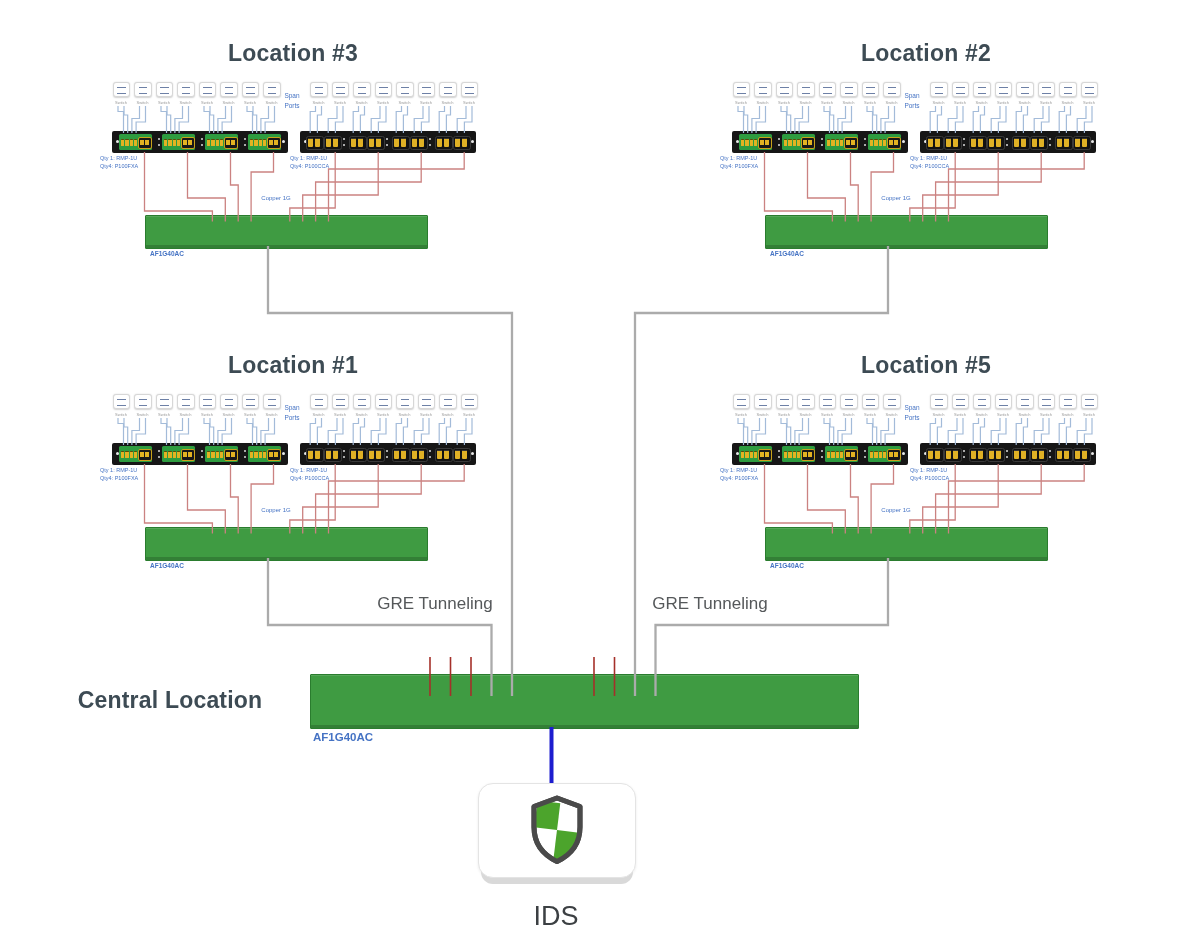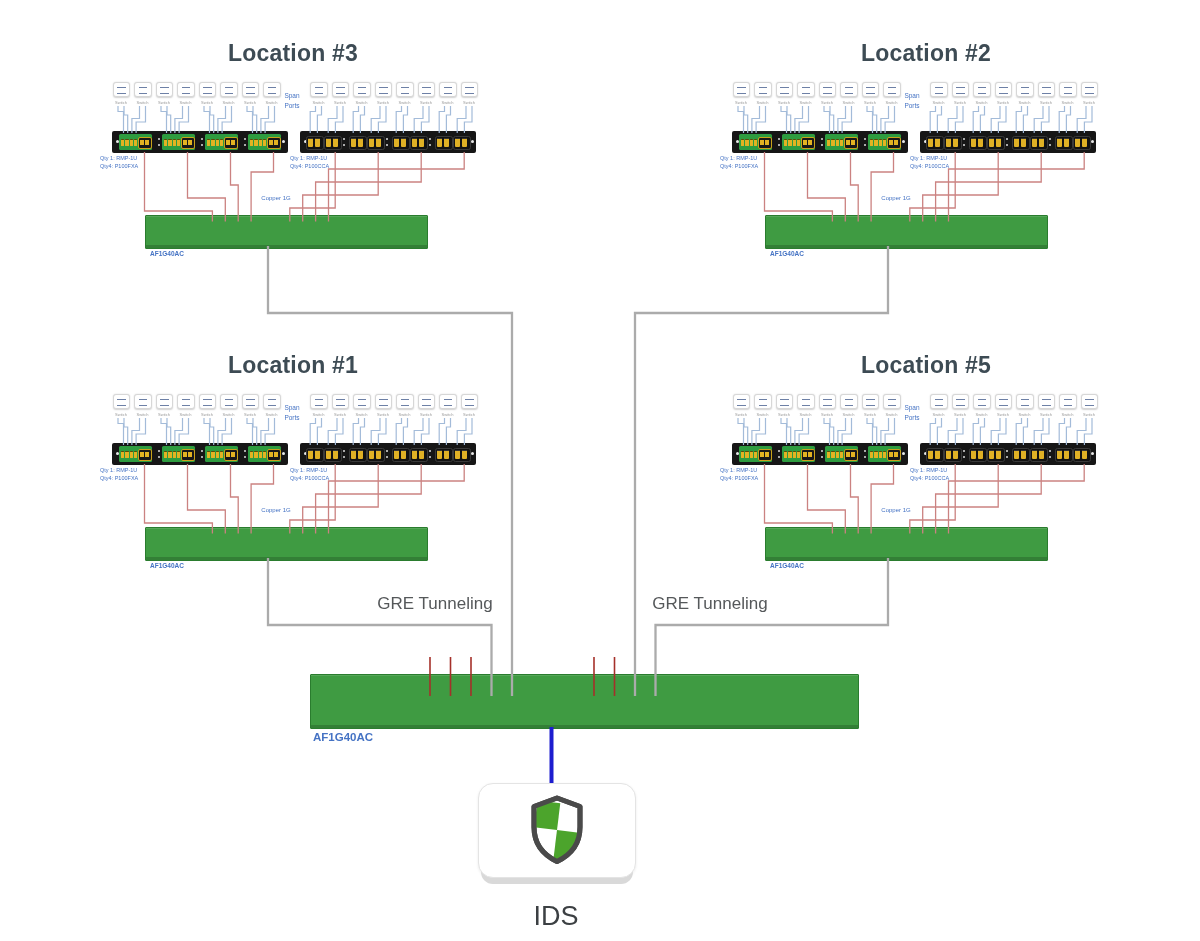--- a/index.html
+++ b/index.html
@@ -1093,20 +1093,21 @@
         <div class="abs sfp" style="left: 1005.4px; top: 546px; width: 9.6px; height: 8.6px;"></div>
         <div class="abs sfp" style="left: 1016.7px; top: 534px; width: 9.6px; height: 8.6px;"></div>
         <div class="abs sfp" style="left: 1016.7px; top: 546px; width: 9.6px; height: 8.6px;"></div>
         <div class="abs sfp" style="left: 1028px; top: 534px; width: 9.6px; height: 8.6px;"></div>
         <div class="abs sfp" style="left: 1028px; top: 546px; width: 9.6px; height: 8.6px;"></div>
         <div class="abs sfp-strip" style="left: 971.5px; top: 543.6px; width: 67px; height: 2.6px;"></div>
         <div class="abs model-loc" style="left: 770px; top: 562px; width: 80px;">AF1G40AC</div>
       </div>
     </div>
 
+  <div class="abs title" style="left:60px;top:687px;width:220px;z-index:4;">Central Location</div>
   <div class="abs model-central" style="left:313px;top:731px;z-index:4;">AF1G40AC</div>
 
   <div class="abs gre" style="left:365px;top:594px;width:140px;">GRE Tunneling</div>
   <div class="abs gre" style="left:640px;top:594px;width:140px;">GRE Tunneling</div>
 
   <div class="abs ids-box">
     <svg width="64" height="72" viewBox="0 0 64 72" style="position:absolute;left:46px;top:10px;">
       <defs>
         <clipPath id="shieldClip">
           <path d="M32 4 L55 12.5 V33 C55 50.5 44.5 61.5 32 67.5 C19.5 61.5 9 50.5 9 33 V12.5 Z"></path>

